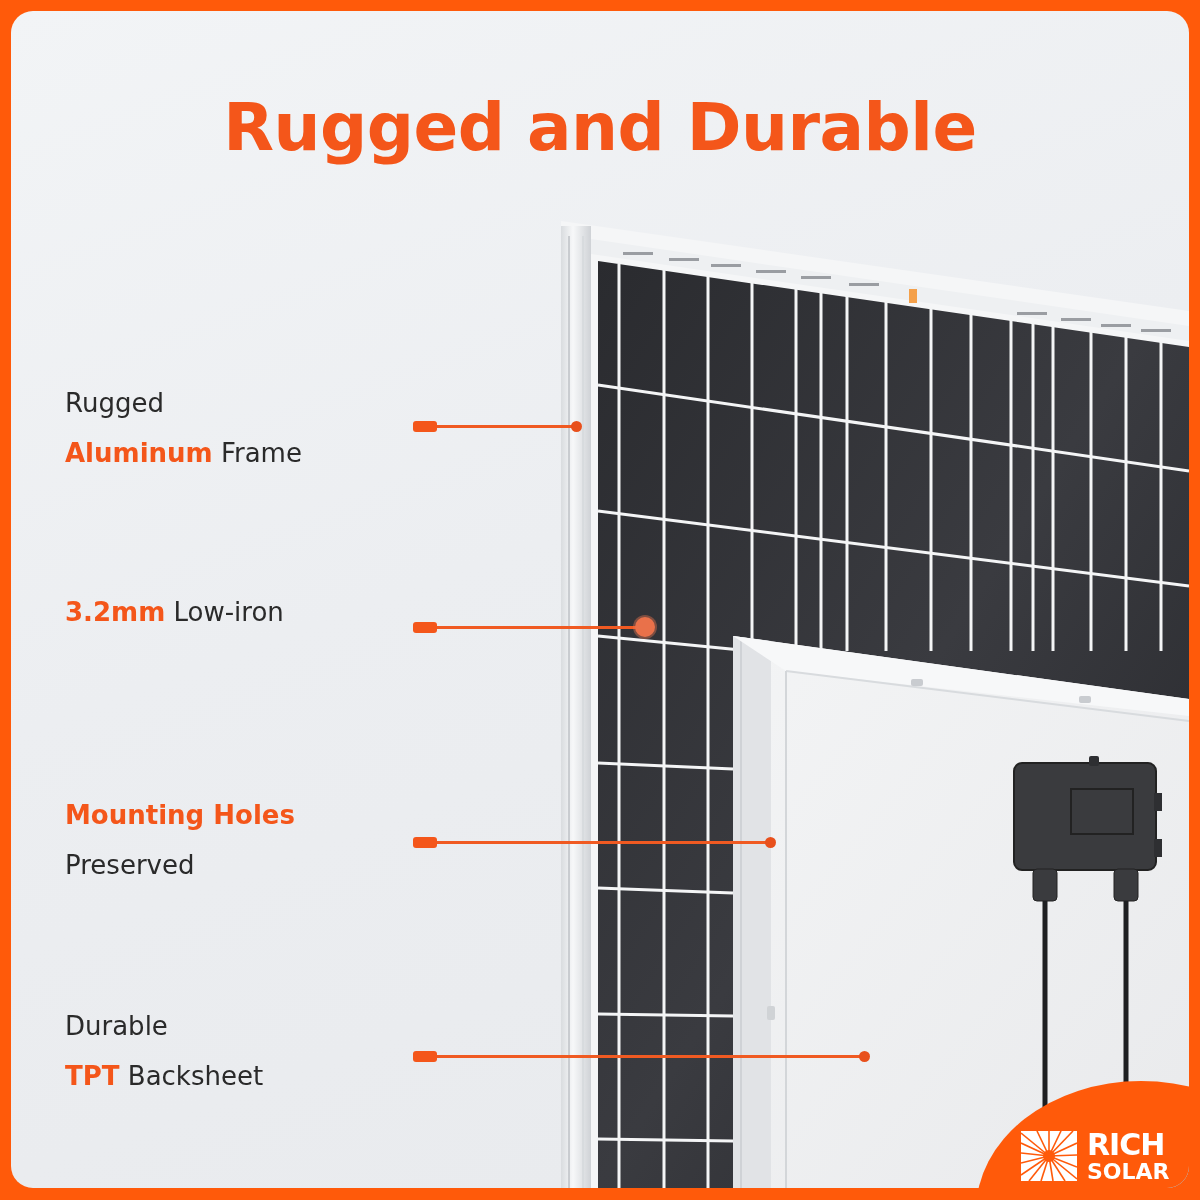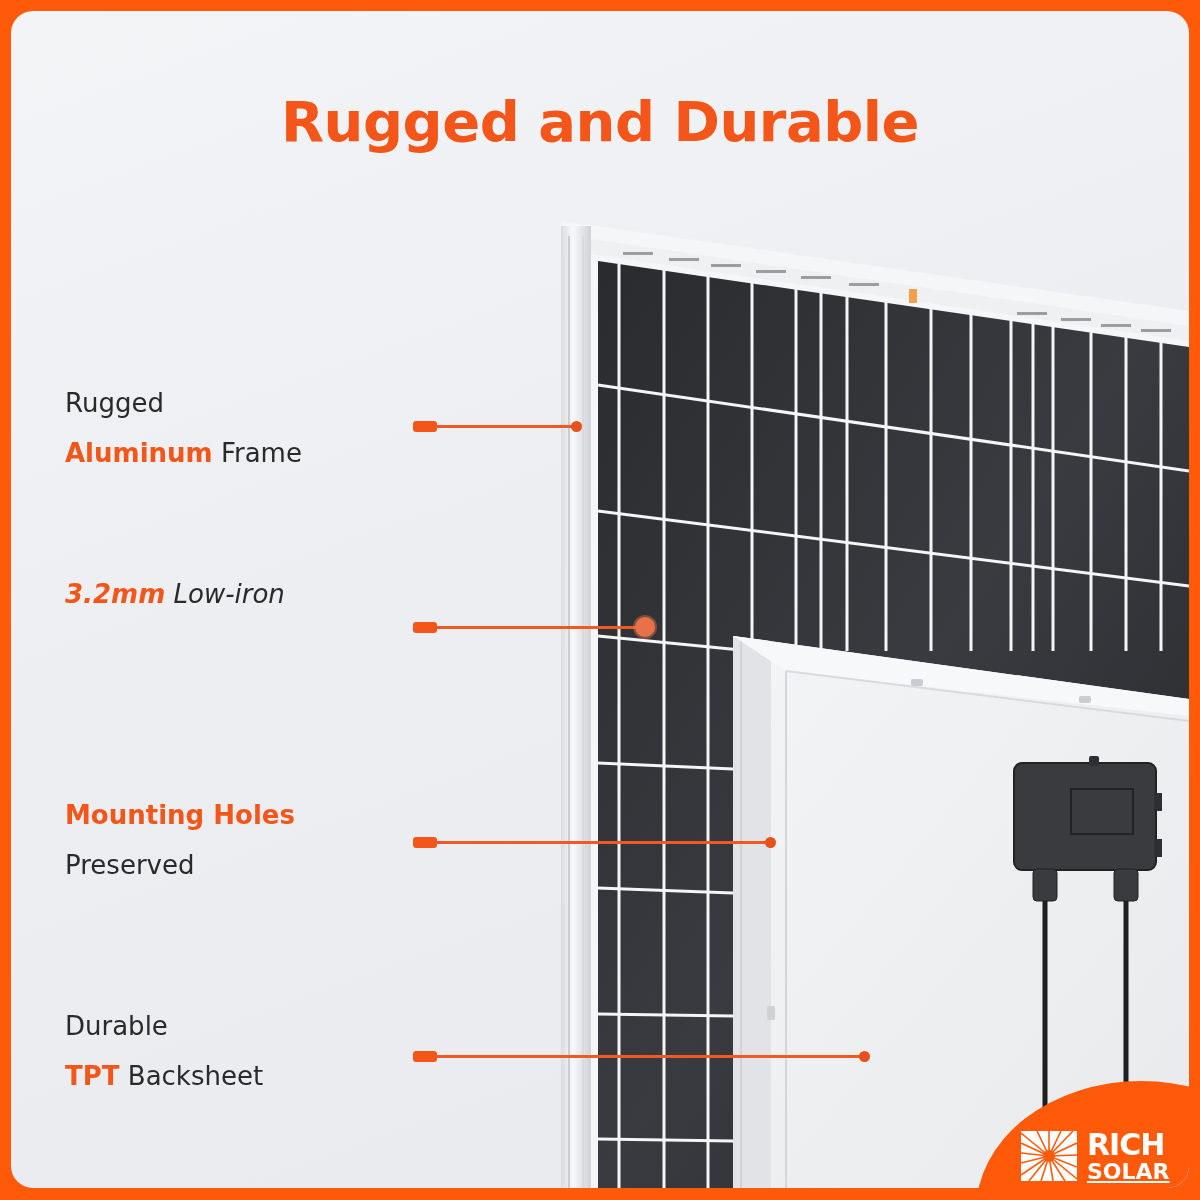--- a/index.html
+++ b/index.html
@@ -4,21 +4,21 @@
 <style>
   html, body { margin: 0; padding: 0; }
   body { width: 1200px; height: 1200px; background: #ff5a0a; position: relative; overflow: hidden; font-family: "DejaVu Sans", sans-serif; }
   .card {
     position: absolute; left: 11px; top: 11px; width: 1178px; height: 1177px;
     border-radius: 22px; overflow: hidden;
     background: linear-gradient(160deg, #f2f4f6 0%, #eceef1 45%, #e8eaed 100%);
   }
   .title {
     position: absolute; left: 0; top: 78px; width: 100%; text-align: center;
-    font-family: "DejaVu Sans", sans-serif; font-weight: bold; font-size: 56px;
+    font-family: "DejaVu Sans", sans-serif; font-weight: bold; font-size: 66px;
     color: #f4561a; letter-spacing: -0.5px;
   }
   .feature { position: absolute; left: 54px; font-size: 26px; line-height: 50px; color: #2a2a2a; font-family: "DejaVu Sans", sans-serif; }
   .feature .hl { color: #f4561a; font-weight: bold; }
   .feature .line { display: block; white-space: nowrap; }
 
   .leader { position: absolute; height: 3px; background: #f05a22; }
   .leader .plug { position: absolute; left: -8px; top: -4px; width: 24px; height: 11px; background: #f4561a; border-radius: 3px; }
   .leader .tip { position: absolute; right: -5px; top: -4px; width: 11px; height: 11px; border-radius: 50%; background: #e8501c; }
   .leader .tip.big { width: 20px; height: 20px; top: -9px; right: -10px; background: #e9714a; box-shadow: 0 0 0 2px rgba(240,120,80,0.4); }
@@ -29,21 +29,21 @@
     position: absolute; left: 965px; top: 1070px; width: 330px; height: 260px;
     background: #ff5a0a; border-radius: 50%;
   }
   .logo {
     position: absolute; left: 1010px; top: 1115px; width: 170px; height: 60px;
     display: flex; align-items: center; gap: 6px;
   }
   .logo .sun { width: 56px; height: 50px; position: relative; }
   .logo .words { margin-left: 4px; color: #fff; font-family: "DejaVu Sans", sans-serif; font-weight: bold; line-height: 1; }
   .logo .w1 { font-size: 30px; letter-spacing: -1px; display: block; }
-  .logo .w2 { font-size: 22px; display: block; margin-top: 1px; text-decoration: underline; }
+  .logo .w2 { font-size: 22px; display: block; margin-top: 1px; }
 </style>
 </head>
 <body>
 
 <div class="card">
 
   <svg class="panel-svg" width="1178" height="1177" viewBox="0 0 1178 1177">
     <defs>
       <linearGradient id="frameG" x1="0" x2="1" y1="0" y2="0">
         <stop offset="0" stop-color="#d9dcdf"></stop>
@@ -144,21 +144,21 @@
 
   <div class="feature" style="top:367px;">
     <span class="line"><span>Rugged</span></span>
     <span class="line"><span class="hl">Aluminum</span><span> Frame</span></span>
   </div>
   <div class="leader" style="left:410px; top:414px; width:156px;">
     <span class="plug"></span>
     <span class="tip"></span>
   </div>
 
-  <div class="feature" style="top:558px;font-style:italic;">
+  <div class="feature" style="top:576px;">
     <span class="line"><span class="hl">3.2mm</span><span> Low-iron</span></span>
   </div>
   <div class="leader" style="left:410px; top:615px; width:224px;">
     <span class="plug"></span>
     <span class="tip big"></span>
   </div>
 
   <div class="feature" style="top:779px;">
     <span class="line"><span class="hl">Mounting Holes</span><span></span></span>
     <span class="line"><span>Preserved</span></span>

